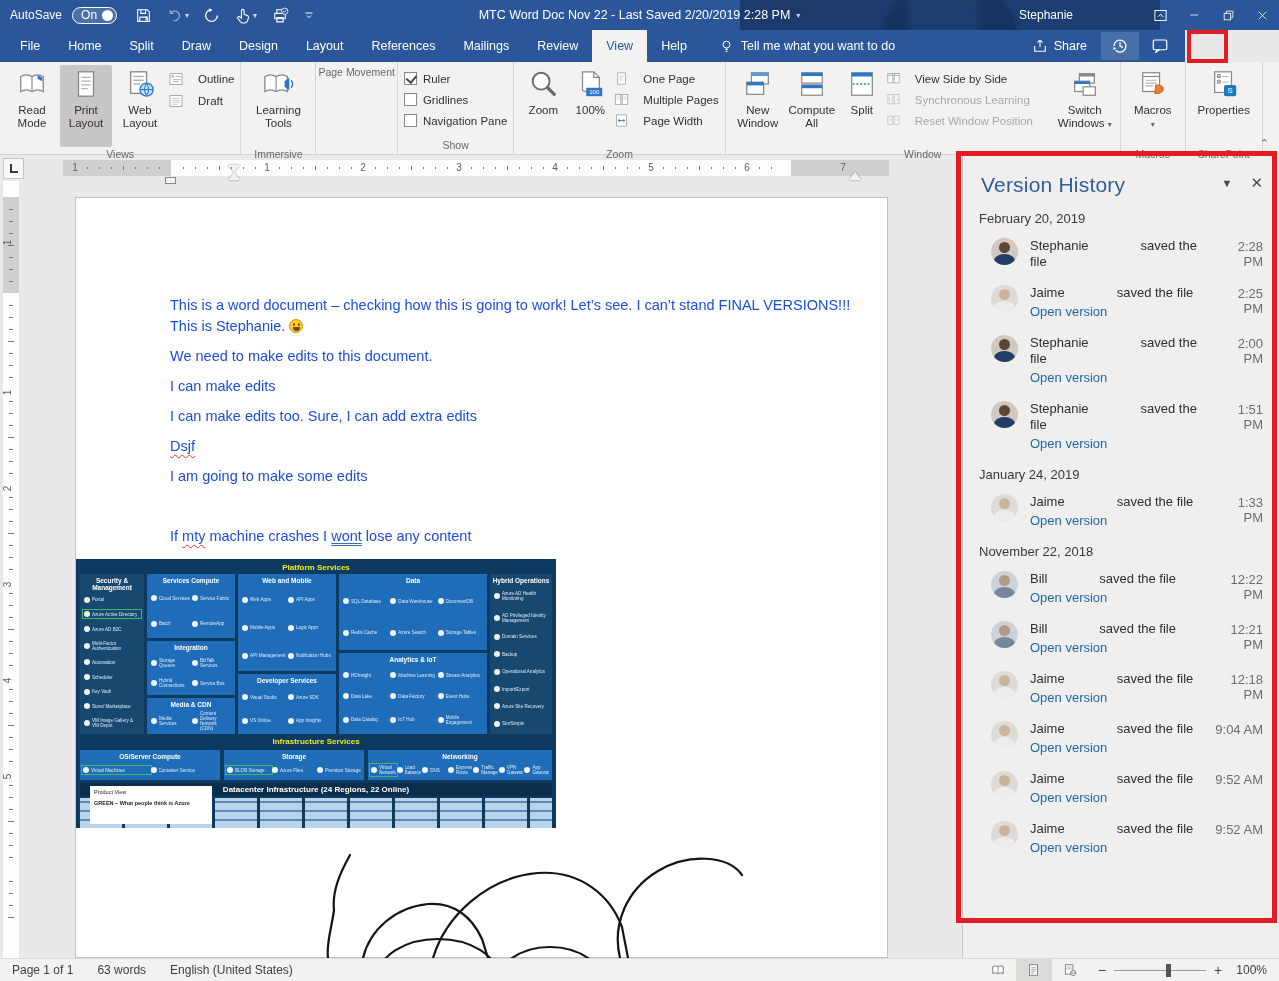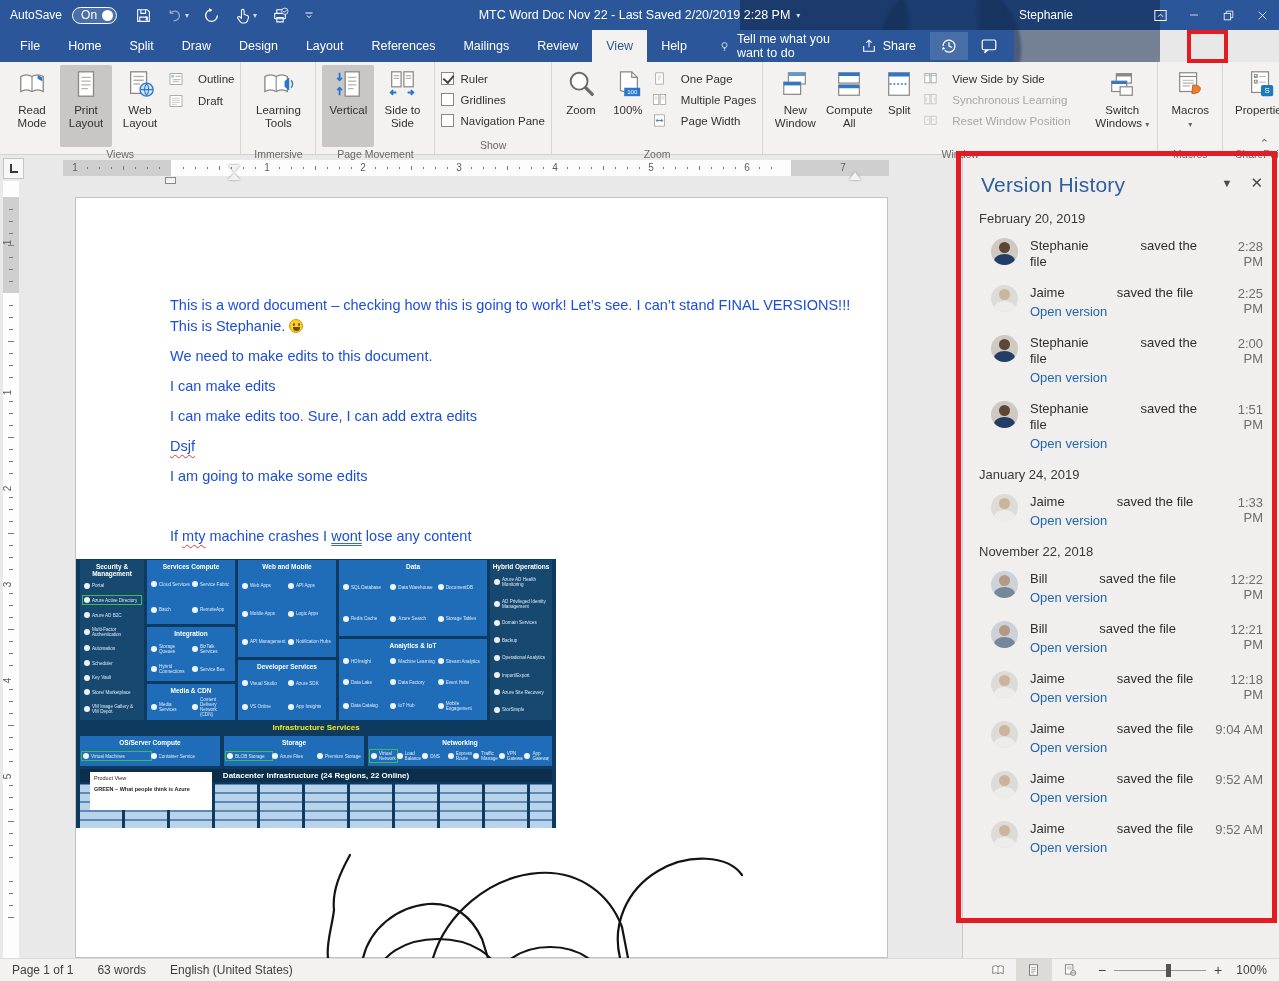--- a/index.html
+++ b/index.html
@@ -22,21 +22,21 @@
   .as-knob{width:11px;height:11px;border-radius:50%;background:#fff;}
   .qat{display:flex;align-items:center;gap:14px;margin-left:8px;}
   .qat .qbtn{display:flex;align-items:center;gap:2px;cursor:pointer;}
   .dd{color:#cdd8ea;font-size:8px;}
   .tb-title{position:absolute;left:0;right:0;top:0;height:30px;display:flex;align-items:center;justify-content:center;color:#fff;font-size:12.5px;z-index:5;gap:6px;pointer-events:none;}
   .tb-right{position:absolute;right:0;top:0;height:30px;display:flex;align-items:center;z-index:6;}
   .tb-user{color:#fff;font-size:12px;margin-right:70px;}
   .winbtn{width:34px;height:30px;display:flex;align-items:center;justify-content:center;color:#fff;cursor:pointer;}
 
   
-  .tabrow{position:absolute;left:0;top:30px;width:1014px;height:32px;background:#2b579a;z-index:5;display:flex;align-items:stretch;}
+  .tabrow{position:absolute;left:0;top:30px;width:1185px;height:32px;background:#2b579a;z-index:5;display:flex;align-items:stretch;}
   .tabs{display:flex;margin-left:6px;}
   .tab{padding:0 14px;display:flex;align-items:center;color:#fff;font-size:12.5px;cursor:pointer;}
   .tab.selected{background:#f3f2f1;color:#2b579a;}
   .tellme{display:flex;align-items:center;gap:7px;color:#fff;font-size:12.5px;margin-left:18px;cursor:text;}
   .tabrow-right{margin-left:auto;display:flex;align-items:center;gap:4px;margin-right:8px;}
   .share-btn{display:flex;align-items:center;gap:6px;color:#fff;font-size:12.5px;padding:0 10px;cursor:pointer;}
   .hist-btn{width:38px;height:28px;display:flex;align-items:center;justify-content:center;background:rgba(255,255,255,.14);cursor:pointer;}
   .cmt-btn{width:34px;height:28px;display:flex;align-items:center;justify-content:center;cursor:pointer;}
 
   
@@ -337,39 +337,20 @@
             <path d="M24 13l5-4v14l-5-4z" fill="#2b77c9"></path>
             <path d="M31 12c2 2.5 2 5.5 0 8" fill="none" stroke="#2b77c9" stroke-width="1.4"></path>
           </svg>
         <span class="blabel">Learning Tools</span>
       </div>
     </div>
     <div class="rgroup-label">Immersive</div>
   </div>
 
   <div class="rgroup">
-    <div class="rgroup-content">
-      <div class="bigbtn selected">
-        <svg width="32" height="30" viewBox="0 0 32 32">
-            <rect x="13" y="3" width="15" height="26" fill="#fff" stroke="#8a8886" stroke-width="1.4"></rect>
-            <path d="M16 9h9M16 13h9M16 17h9M16 21h6" stroke="#b5b3b1" stroke-width="1.3"></path>
-            <path d="M7 4v8M4.5 9.5L7 12l2.5-2.5M7 28v-8M4.5 22.5L7 20l2.5 2.5" fill="none" stroke="#2b77c9" stroke-width="2"></path>
-          </svg>
-        <span class="blabel">Vertical</span>
-      </div>
-      <div class="bigbtn">
-        <svg width="32" height="30" viewBox="0 0 32 32">
-            <rect x="5" y="3" width="10" height="16" fill="#fff" stroke="#8a8886" stroke-width="1.3"></rect>
-            <rect x="18" y="3" width="10" height="16" fill="#fff" stroke="#8a8886" stroke-width="1.3"></rect>
-            <path d="M7 7h6M7 10h6M20 7h6M20 10h6" stroke="#b5b3b1" stroke-width="1.2"></path>
-            <path d="M10 25H4M6.5 22.5L4 25l2.5 2.5M22 25h6M25.5 22.5L28 25l-2.5 2.5" fill="none" stroke="#2b77c9" stroke-width="2"></path>
-          </svg>
-        <span class="blabel">Side to Side</span>
-      </div>
-    </div>
     <div class="rgroup-label">Page Movement</div>
   </div>
 
   <div class="rgroup">
     <div class="rgroup-content" style="flex-direction:column;align-items:flex-start;gap:8px;padding-top:7px;">
       <div class="cbrow">
           <span class="cb checked"></span>
           <span>Ruler</span>
         </div>
       <div class="cbrow">
@@ -690,20 +671,21 @@
           <span class="docline"><span>I am going to make some edits</span></span>
         </p>
         <p>
           <span class="docline"><span>&nbsp;</span></span>
         </p>
         <p>
           <span class="docline"><span>If </span><span class="sp">mty</span><span> machine crashes I </span><span class="gr">wont</span><span> lose any content</span></span>
         </p>
       </div>
     <div class="azfig" id="azfig">
+        <div class="az-head">Platform Services</div>
         <div class="az-main">
           <div class="az-box dark" style="width: 64px;">
             <div class="az-title">Security &amp; Management</div>
             <div class="az-items one">
               <span class="az-item">
                 <span class="az-ic"></span>
                 <span class="az-lb">Portal</span>
               </span>
               <span class="az-item green">
                 <span class="az-ic"></span>

